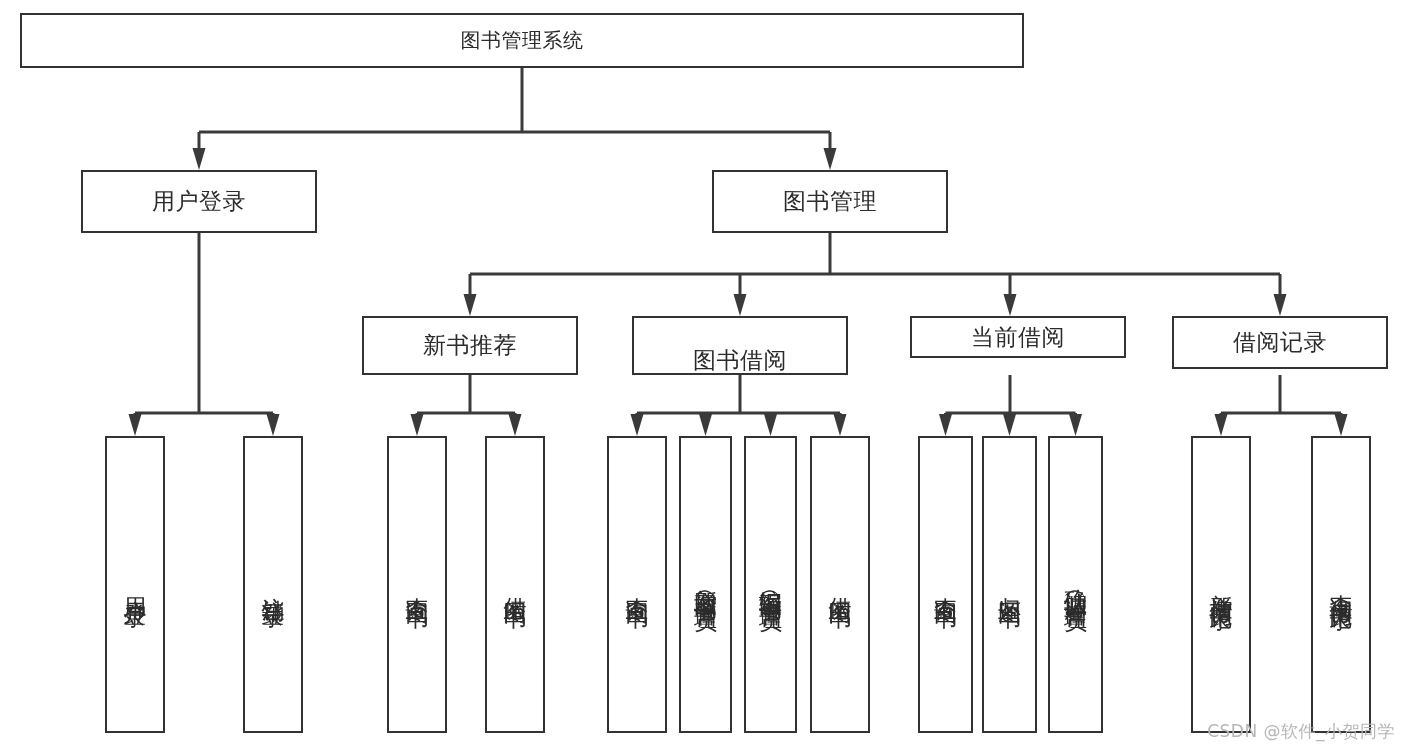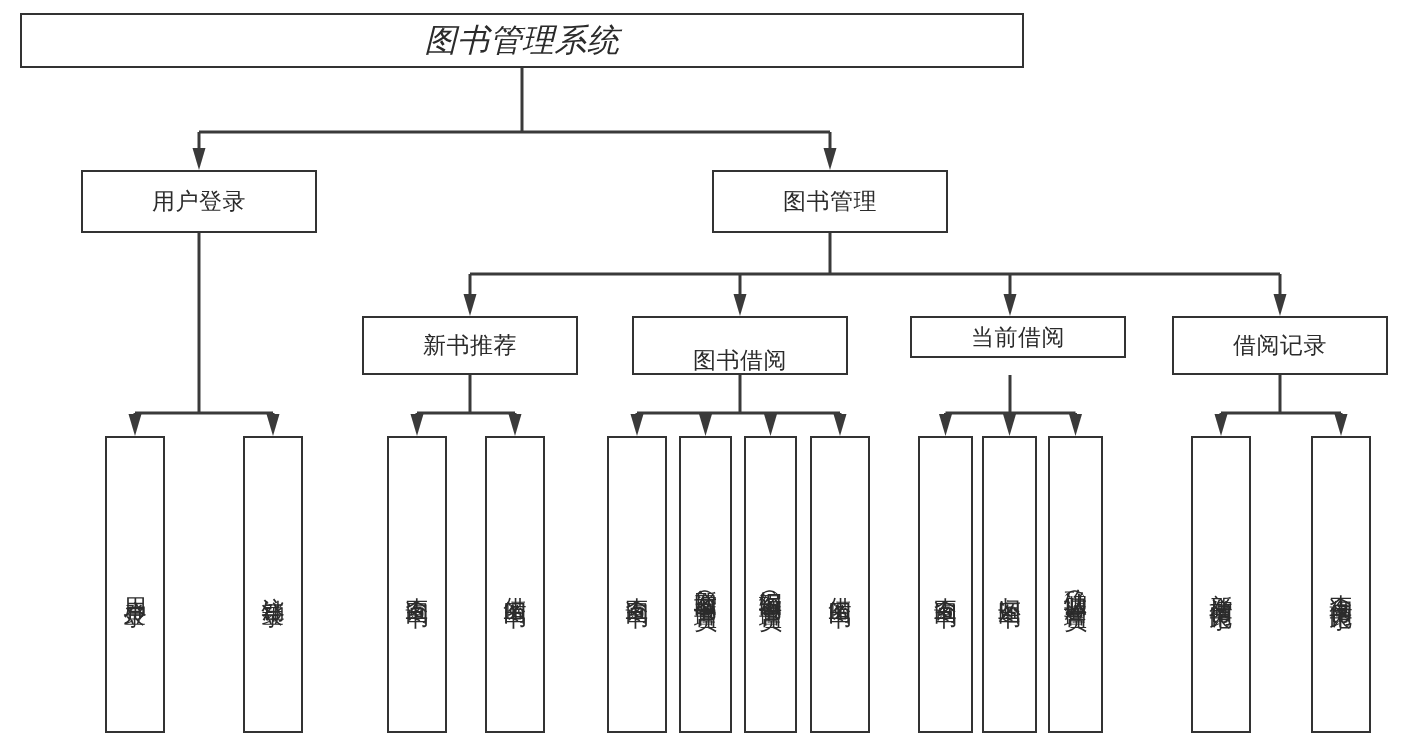--- a/index.html
+++ b/index.html
@@ -44,21 +44,21 @@
     justify-content: center;
   }
   .node.vertical .node-label {
     writing-mode: vertical-rl;
     text-orientation: upright;
     font-size: 23px;
     letter-spacing: 3px;
     line-height: 1;
     max-height: 100%;
   }
-  .node.root .node-label { font-size: 32px; font-style: italic; }
+  .node.root .node-label { font-size: 20px; }
 
   svg.connectors {
     position: absolute;
     left: 0;
     top: 0;
     width: 1405px;
     height: 747px;
     pointer-events: none;
   }
   svg.connectors path,
@@ -151,21 +151,21 @@
       </div>
       <div class="node horizontal" id="node-new-book-recommend" style="left: 362px; top: 316px; width: 216px; height: 59px;">
         <div class="node-label">新书推荐</div>
       </div>
       <div class="node horizontal" id="node-book-borrow" style="left: 632px; top: 316px; width: 216px; height: 59px; align-items: flex-end;">
         <div class="node-label">图书借阅</div>
       </div>
       <div class="node horizontal" id="node-current-borrow" style="left: 902px; top: 316px; width: 216px; height: 42px; margin-left: 8px;">
         <div class="node-label">当前借阅</div>
       </div>
-      <div class="node horizontal" id="node-borrow-record" style="left: 1172px; top: 316px; width: 216px; height: 59px;">
+      <div class="node horizontal" id="node-borrow-record" style="left: 1172px; top: 316px; width: 216px; height: 53px;">
         <div class="node-label">借阅记录</div>
       </div>
       <div class="node vertical" id="node-leaf-user-login" style="left: 105px; top: 436px; width: 60px; height: 297px;">
         <div class="node-label">用户登录</div>
       </div>
       <div class="node vertical" id="node-leaf-logout-login" style="left: 243px; top: 436px; width: 60px; height: 297px;">
         <div class="node-label">注销登录</div>
       </div>
       <div class="node vertical" id="node-leaf-query-book-1" style="left: 387px; top: 436px; width: 60px; height: 297px;">
         <div class="node-label">查询图书</div>
@@ -194,13 +194,14 @@
       <div class="node vertical" id="node-leaf-confirm-return-admin" style="left: 1048px; top: 436px; width: 55px; height: 297px;">
         <div class="node-label">确认归还（管理员）</div>
       </div>
       <div class="node vertical" id="node-leaf-add-borrow-record" style="left: 1191px; top: 436px; width: 60px; height: 297px;">
         <div class="node-label">新增借阅记录</div>
       </div>
       <div class="node vertical" id="node-leaf-query-borrow-record" style="left: 1311px; top: 436px; width: 60px; height: 297px;">
         <div class="node-label">查询借阅记录</div>
       </div>
     </div>
+  <div class="watermark">CSDN @软件_小贺同学</div>
 </div>
 
 </body></html>

